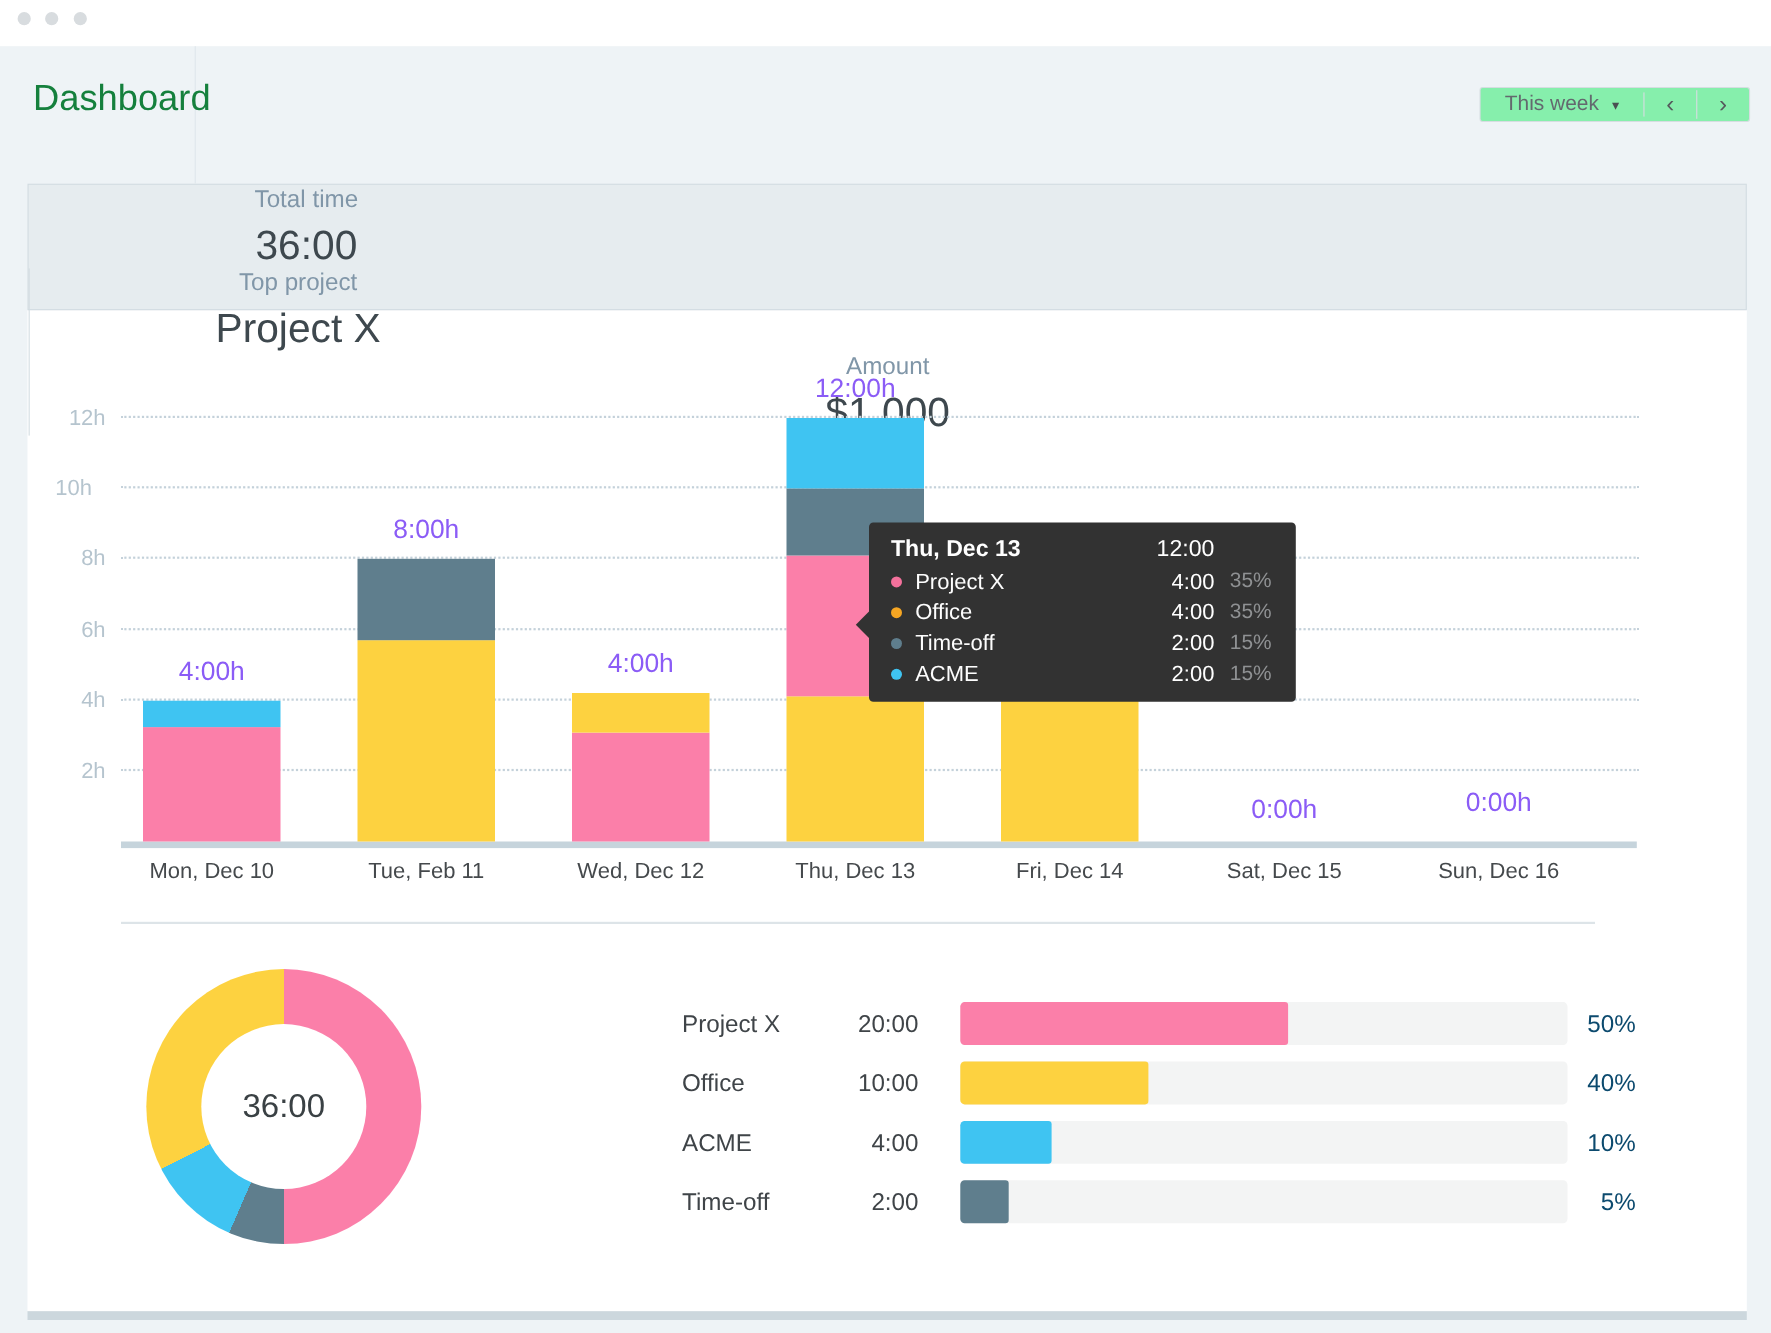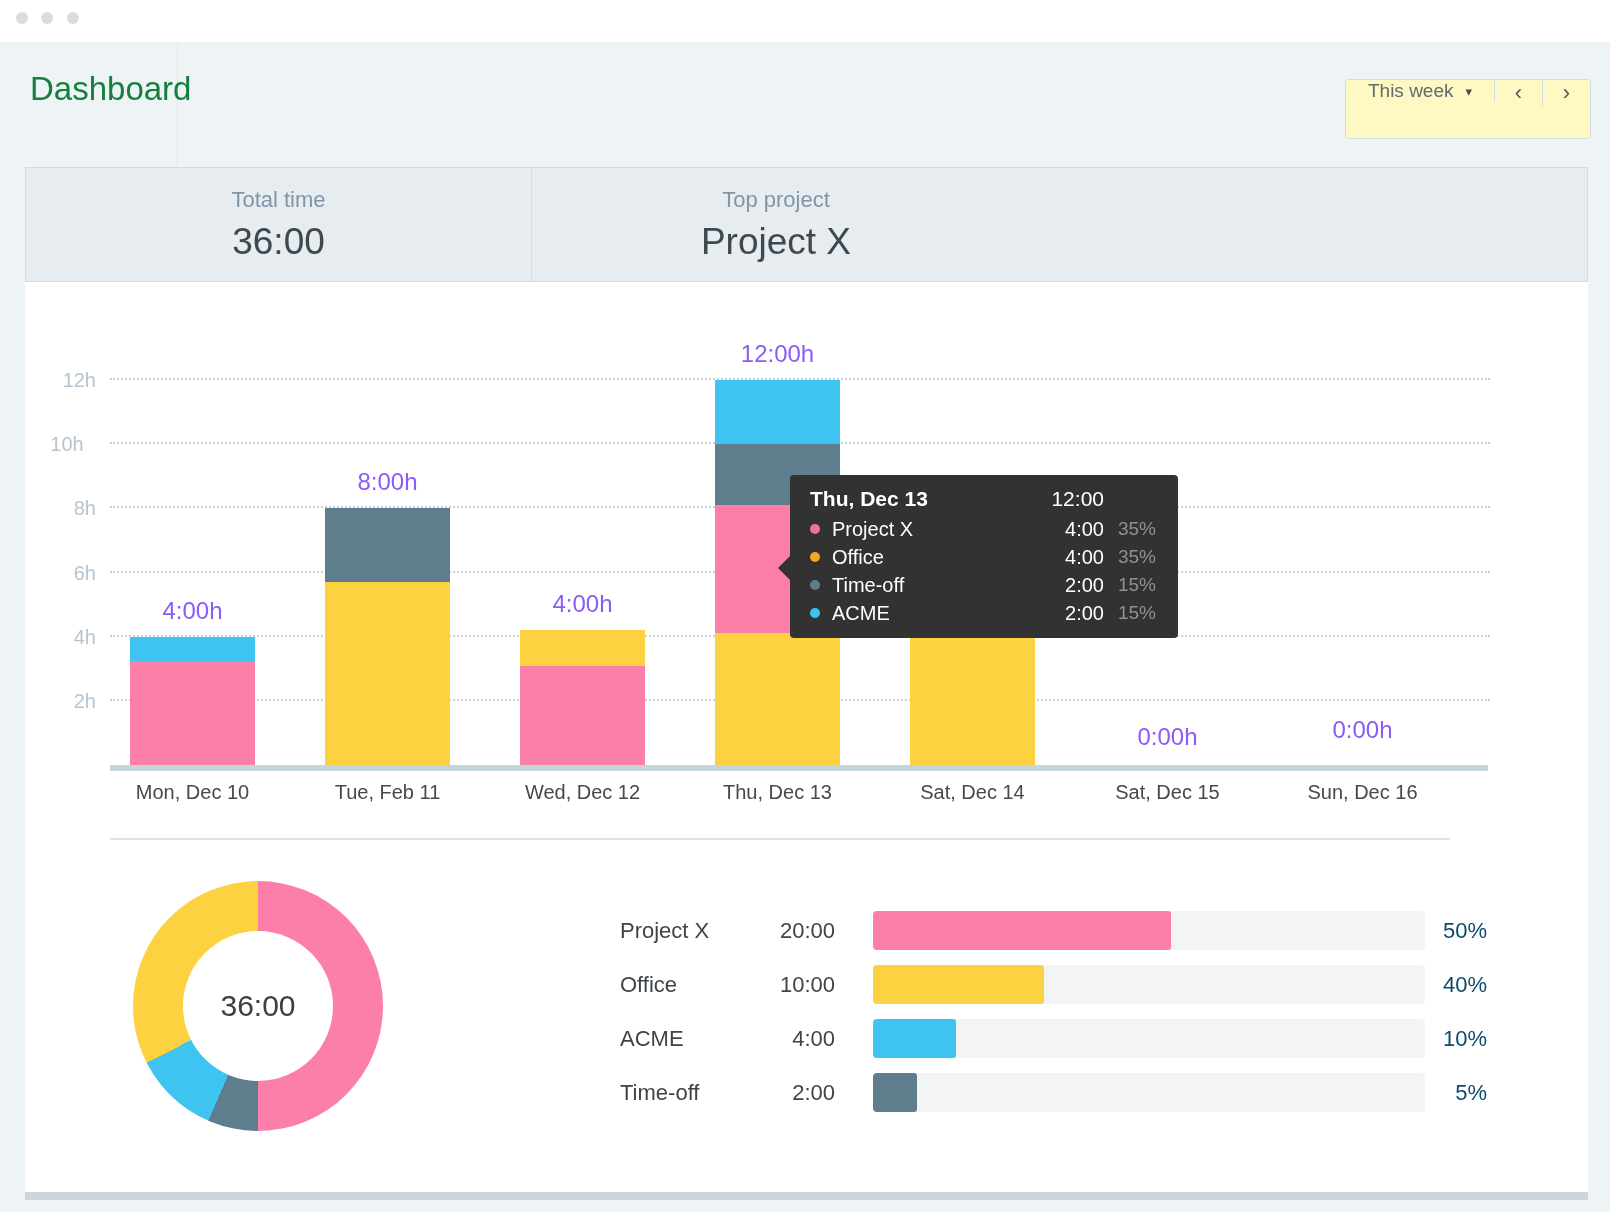--- a/index.html
+++ b/index.html
@@ -11,37 +11,37 @@
   }
   
   .chrome{position:absolute;left:0;top:0;width:100%;height:42px;background:#ffffff;}
   .chrome-dot{width:12px;height:12px;border-radius:50%;background:#d8dcdf;display:inline-block;margin-right:9px;}
   .chrome-dots{position:absolute;left:16px;top:10px;}
   .side-line{position:absolute;left:177px;top:42px;width:1px;height:125px;background:#dfe7eb;}
 
   
   .page-title{position:absolute;left:30px;top:70px;font-size:33px;color:#15803d;}
   .week-control{
-    position:absolute;left:1345px;top:79px;height:60px;display:flex;align-items:flex-start;
-    background:#fef9c3;border:1px solid #d6dde1;border-radius:3px;box-sizing:border-box;
+    position:absolute;left:1345px;top:79px;height:32px;display:flex;align-items:center;
+    background:#86efac;border:1px solid #d6dde1;border-radius:3px;box-sizing:border-box;
   }
   .week-cell{display:flex;align-items:center;justify-content:center;color:#63696e;font-size:19px;cursor:pointer;}
   .week-range{width:148px;border-right:1px solid #d6dde1;gap:12px;}
   .week-nav{width:47px;font-size:22px;color:#55595c;}
   .week-nav.prev{border-right:1px solid #d6dde1;}
   .caret{font-size:13px;color:#4a4f52;}
 
   
   .panel{position:absolute;left:25px;top:167px;width:1563px;height:1025px;background:#ffffff;}
   .panel-shadow{position:absolute;left:25px;top:1192px;width:1563px;height:8px;background:#ccd7dd;}
 
   
   .summary-strip{
     position:absolute;left:0;top:0;width:100%;height:115px;background:#e6ecef;
-    border:1px solid #d2dce1;box-sizing:border-box;display:flex;
+    border:1px solid #d2dce1;box-sizing:border-box;display:flex;flex-direction:column;
   }
   .summary-cell{display:flex;flex-direction:column;align-items:center;justify-content:center;gap:8px;}
   .summary-cell + .summary-cell{border-left:1px solid #d2dce1;}
   .summary-label{font-size:22px;color:#8096a8;}
   .summary-value{font-size:37px;color:#3e484e;}
 
   
   .plot{position:absolute;left:85px;top:213px;width:1380px;height:385px;}
   .gridline{position:absolute;left:0;width:100%;height:0;border-top:2px dotted #c4d1da;}
   .y-tick{position:absolute;left:-72px;width:58px;text-align:right;font-size:20px;color:#b5c4ce;}
@@ -116,20 +116,24 @@
 
 <div class="panel">
   <div class="summary-strip">
       <div class="summary-cell" style="width: 505px;">
         <div class="summary-label">Total time</div>
         <div class="summary-value">36:00</div>
       </div>
       <div class="summary-cell" style="width: 488px;">
         <div class="summary-label">Top project</div>
         <div class="summary-value">Project X</div>
+      </div>
+      <div class="summary-cell" style="flex: 1 1 0%;">
+        <div class="summary-label">Amount</div>
+        <div class="summary-value">$1,000</div>
       </div>
     </div>
 
   <div class="plot">
     <div class="baseline"></div>
   <div class="gridline" style="bottom: 64.1667px;"></div>
       <div class="y-tick" style="bottom: 52.1667px;">2h</div>
       <div class="gridline" style="bottom: 128.333px;"></div>
       <div class="y-tick" style="bottom: 116.333px;">4h</div>
       <div class="gridline" style="bottom: 192.5px;"></div>
@@ -152,21 +156,21 @@
       <div class="bar-seg" style="left: 410px; bottom: 99.4583px; height: 35.2917px; background: rgb(253, 210, 64);"></div>
       <div class="bar-value" style="left: 375px; bottom: 146.75px;">4:00h</div>
       <div class="x-label" style="left: 375px;">Wed, Dec 12</div>
       <div class="bar-seg" style="left: 605px; bottom: 0px; height: 131.542px; background: rgb(253, 210, 64);"></div>
       <div class="bar-seg" style="left: 605px; bottom: 131.542px; height: 128.333px; background: rgb(251, 127, 169);"></div>
       <div class="bar-seg" style="left: 605px; bottom: 259.875px; height: 60.9583px; background: rgb(95, 126, 141);"></div>
       <div class="bar-seg" style="left: 605px; bottom: 320.833px; height: 64.1667px; background: rgb(63, 196, 242);"></div>
       <div class="bar-value" style="left: 570px; bottom: 397px;">12:00h</div>
       <div class="x-label" style="left: 570px;">Thu, Dec 13</div>
       <div class="bar-seg" style="left: 800px; bottom: 0px; height: 256.667px; background: rgb(253, 210, 64);"></div>
-      <div class="x-label" style="left: 765px;">Sat, Dec 14</div>
+      <div class="x-label" style="left: 765px;">Fri, Dec 14</div>
       <div class="bar-value" style="left: 960px; bottom: 14px;">0:00h</div>
       <div class="x-label" style="left: 960px;">Sat, Dec 15</div>
       <div class="bar-value" style="left: 1155px; bottom: 21px;">0:00h</div>
       <div class="x-label" style="left: 1155px;">Sun, Dec 16</div>
     </div>
 
   <div class="separator"></div>
 
   <div class="donut" style="background: conic-gradient(rgb(251, 127, 169) 0%, rgb(251, 127, 169) 50%, rgb(95, 126, 141) 50%, rgb(95, 126, 141) 56.5%, rgb(63, 196, 242) 56.5%, rgb(63, 196, 242) 67.5%, rgb(253, 210, 64) 67.5%, rgb(253, 210, 64) 100%);">
     <div class="donut-hole">

